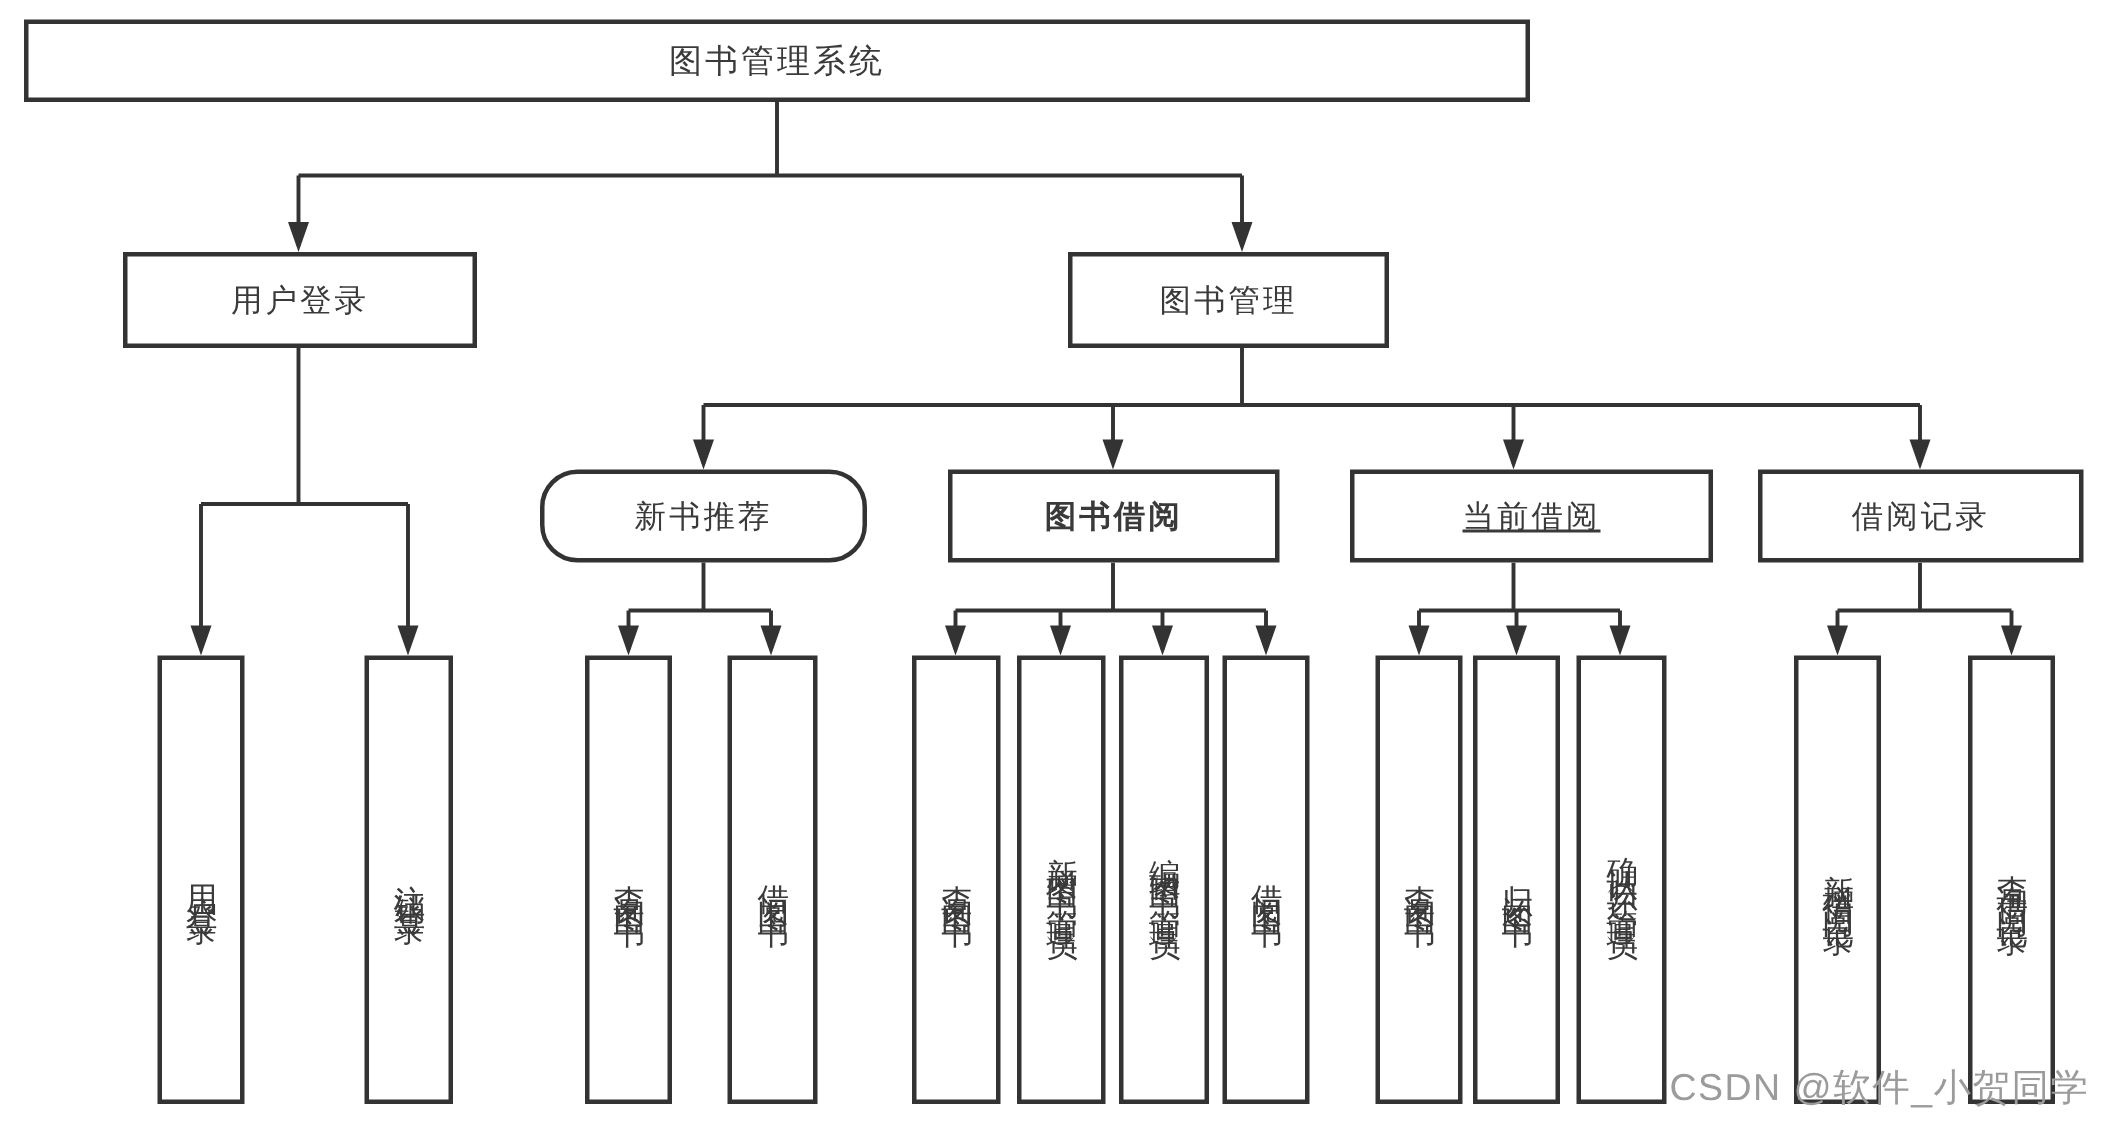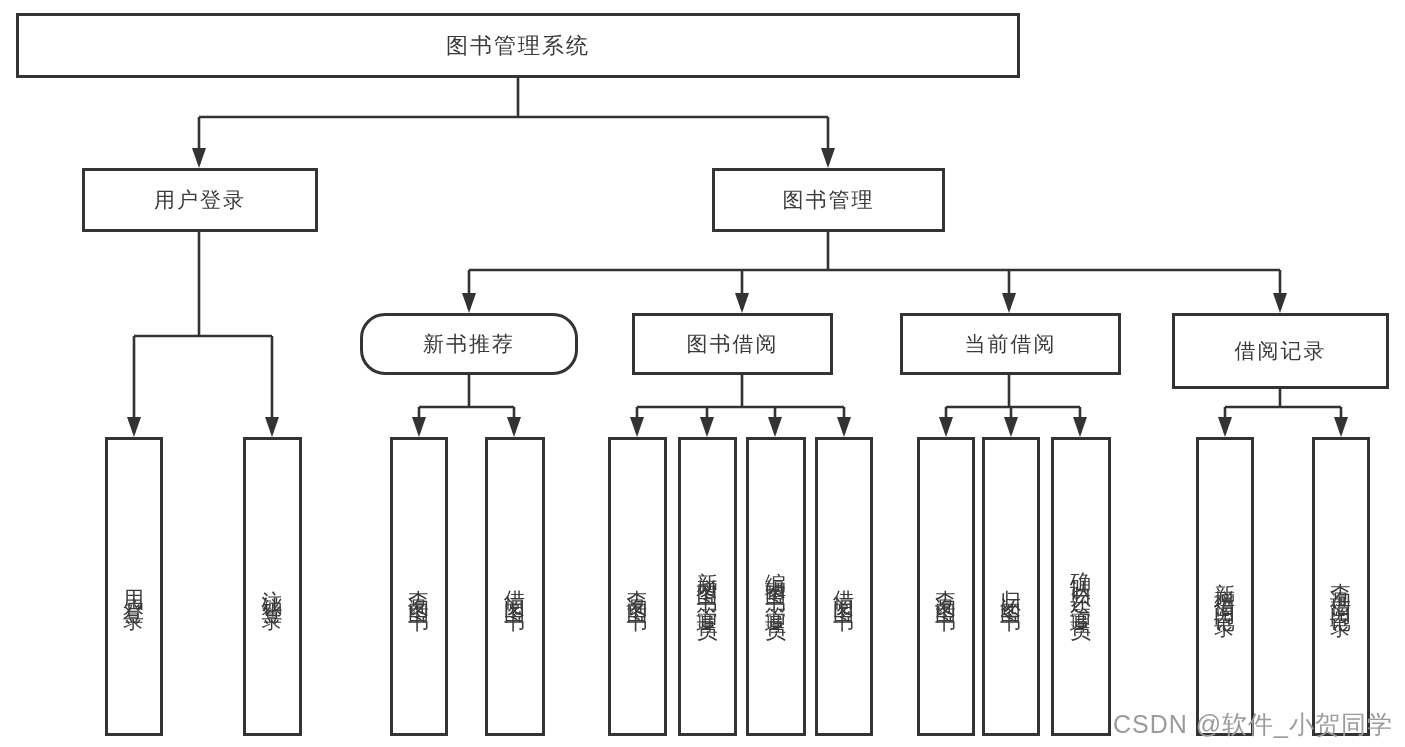--- a/index.html
+++ b/index.html
@@ -95,29 +95,29 @@
       <polygon points="768,417 782,417 775,437"></polygon>
       <polygon points="837,417 851,417 844,437"></polygon>
       <polygon points="939,417 953,417 946,437"></polygon>
       <polygon points="1004,417 1018,417 1011,437"></polygon>
       <polygon points="1073,417 1087,417 1080,437"></polygon>
       <polygon points="1218,417 1232,417 1225,437"></polygon>
       <polygon points="1334,417 1348,417 1341,437"></polygon>
     </g>
   </svg>
 
-  <div class="node hbox root-box" style="left:16px; top:13px; width:1004px; height:65px;">图书管理系统</div>
+  <div class="node hbox root-box" style="left:16px; top:13px; width:1004px; height:55px;">图书管理系统</div>
 
   <div class="node hbox" style="left:82px; top:168px; width:236px; height:64px;">用户登录</div>
-  <div class="node hbox" style="left:712px; top:168px; width:233px; height:64px;">图书管理</div>
+  <div class="node hbox" style="left:712px; top:168px; width:214px; height:64px;">图书管理</div>
 
   <div class="node hbox" style="left:360px; top:313px; width:218px; height:62px;border-radius:25px;">新书推荐</div>
-  <div class="node hbox" style="left:632px; top:313px; width:201px; height:62px;">图书借阅</div>
-  <div class="node hbox" style="left:900px; top:313px; width:221px; height:62px;">当前借阅</div>
-  <div class="node hbox" style="left:1172px; top:313px; width:217px; height:76px;">借阅记录</div>
+  <div class="node hbox" style="left:632px; top:313px; width:221px; height:62px;font-weight:bold;">图书借阅</div>
+  <div class="node hbox" style="left:900px; top:313px; width:242px; height:62px;text-decoration:underline;">当前借阅</div>
+  <div class="node hbox" style="left:1172px; top:313px; width:217px; height:62px;">借阅记录</div>
 
   <div class="node vbox" style="left:105px; top:437px; width:58px; height:299px;">用户登录</div>
   <div class="node vbox" style="left:243px; top:437px; width:59px; height:299px;">注销登录</div>
 
   <div class="node vbox" style="left:390px; top:437px; width:58px; height:299px;">查询图书</div>
   <div class="node vbox" style="left:485px; top:437px; width:60px; height:299px;">借阅图书</div>
 
   <div class="node vbox" style="left:608px; top:437px; width:59px; height:299px;">查询图书</div>
   <div class="node vbox" style="left:678px; top:437px; width:59px; height:299px;">新增图书（管理员）</div>
   <div class="node vbox" style="left:746px; top:437px; width:60px; height:299px;">编辑图书（管理员）</div>

